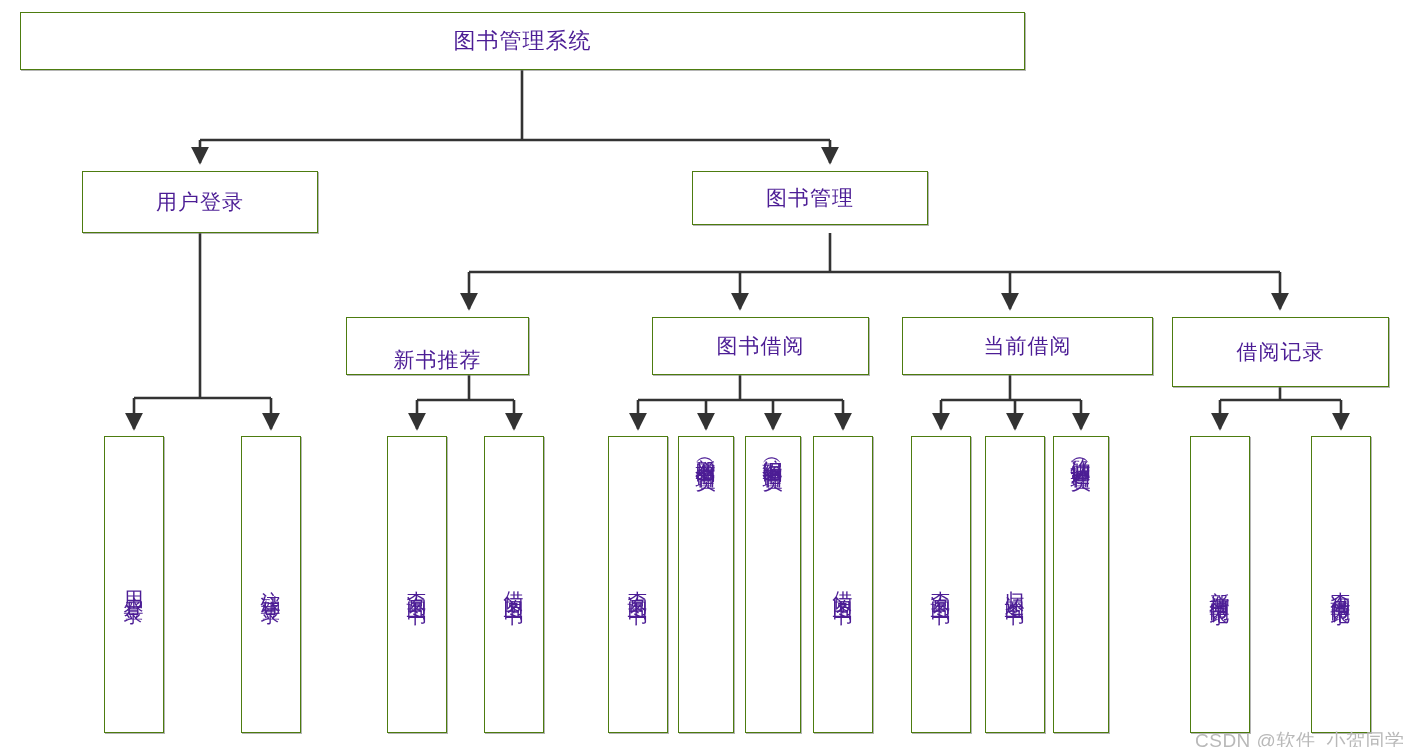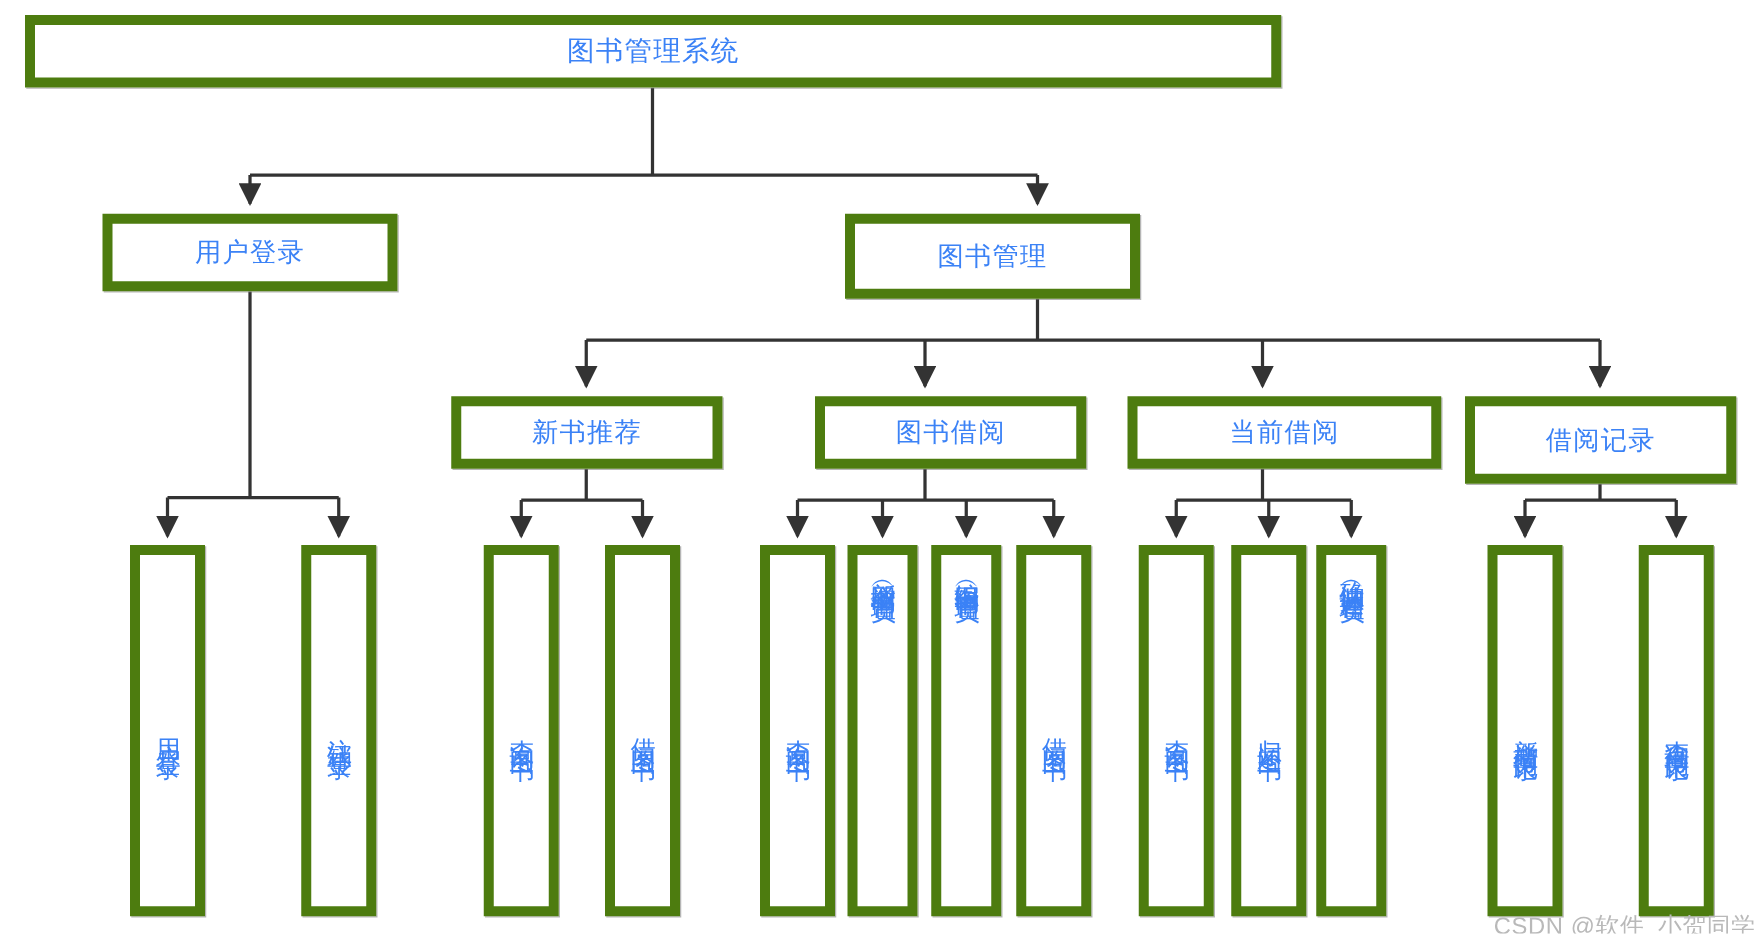--- a/index.html
+++ b/index.html
@@ -21,26 +21,26 @@
     position: absolute;
     left: 0;
     top: 0;
     width: 1405px;
     height: 747px;
     pointer-events: none;
   }
   .node {
     position: absolute;
     box-sizing: border-box;
-    border: 8px solid #4d7c0f;
+    border: 1px solid #4d7c0f;
     background: #ffffff;
     display: flex;
     align-items: center;
     justify-content: center;
-    color: #3b82f6;
+    color: #4c1d95;
     box-shadow: 1px 1px 0 rgba(120,120,120,0.55);
   }
   .node.h {
     font-size: 21px;
     letter-spacing: 1px;
     white-space: nowrap;
   }
   .node.root {
     font-size: 22px;
   }
@@ -123,25 +123,25 @@
     </g>
   </svg>
 
   <div class="node h root" style="left:20px; top:12px; width:1005px; height:58px;">
     <span>图书管理系统</span>
   </div>
 
   <div class="node h" style="left:82px; top:171px; width:236px; height:62px;">
     <span>用户登录</span>
   </div>
-  <div class="node h" style="left:676px; top:171px; width:236px; height:68px;">
+  <div class="node h" style="left:692px; top:171px; width:236px; height:54px;">
     <span>图书管理</span>
   </div>
 
-  <div class="node h" style="left:361px; top:317px; width:217px; height:58px;">
+  <div class="node h" style="left:346px; top:317px; width:183px; height:58px;align-items:flex-end;">
     <span>新书推荐</span>
   </div>
   <div class="node h" style="left:632px; top:317px; width:217px; height:58px;margin-left:20px;">
     <span>图书借阅</span>
   </div>
   <div class="node h" style="left:902px; top:317px; width:251px; height:58px;">
     <span>当前借阅</span>
   </div>
   <div class="node h" style="left:1172px; top:317px; width:217px; height:70px;">
     <span>借阅记录</span>

